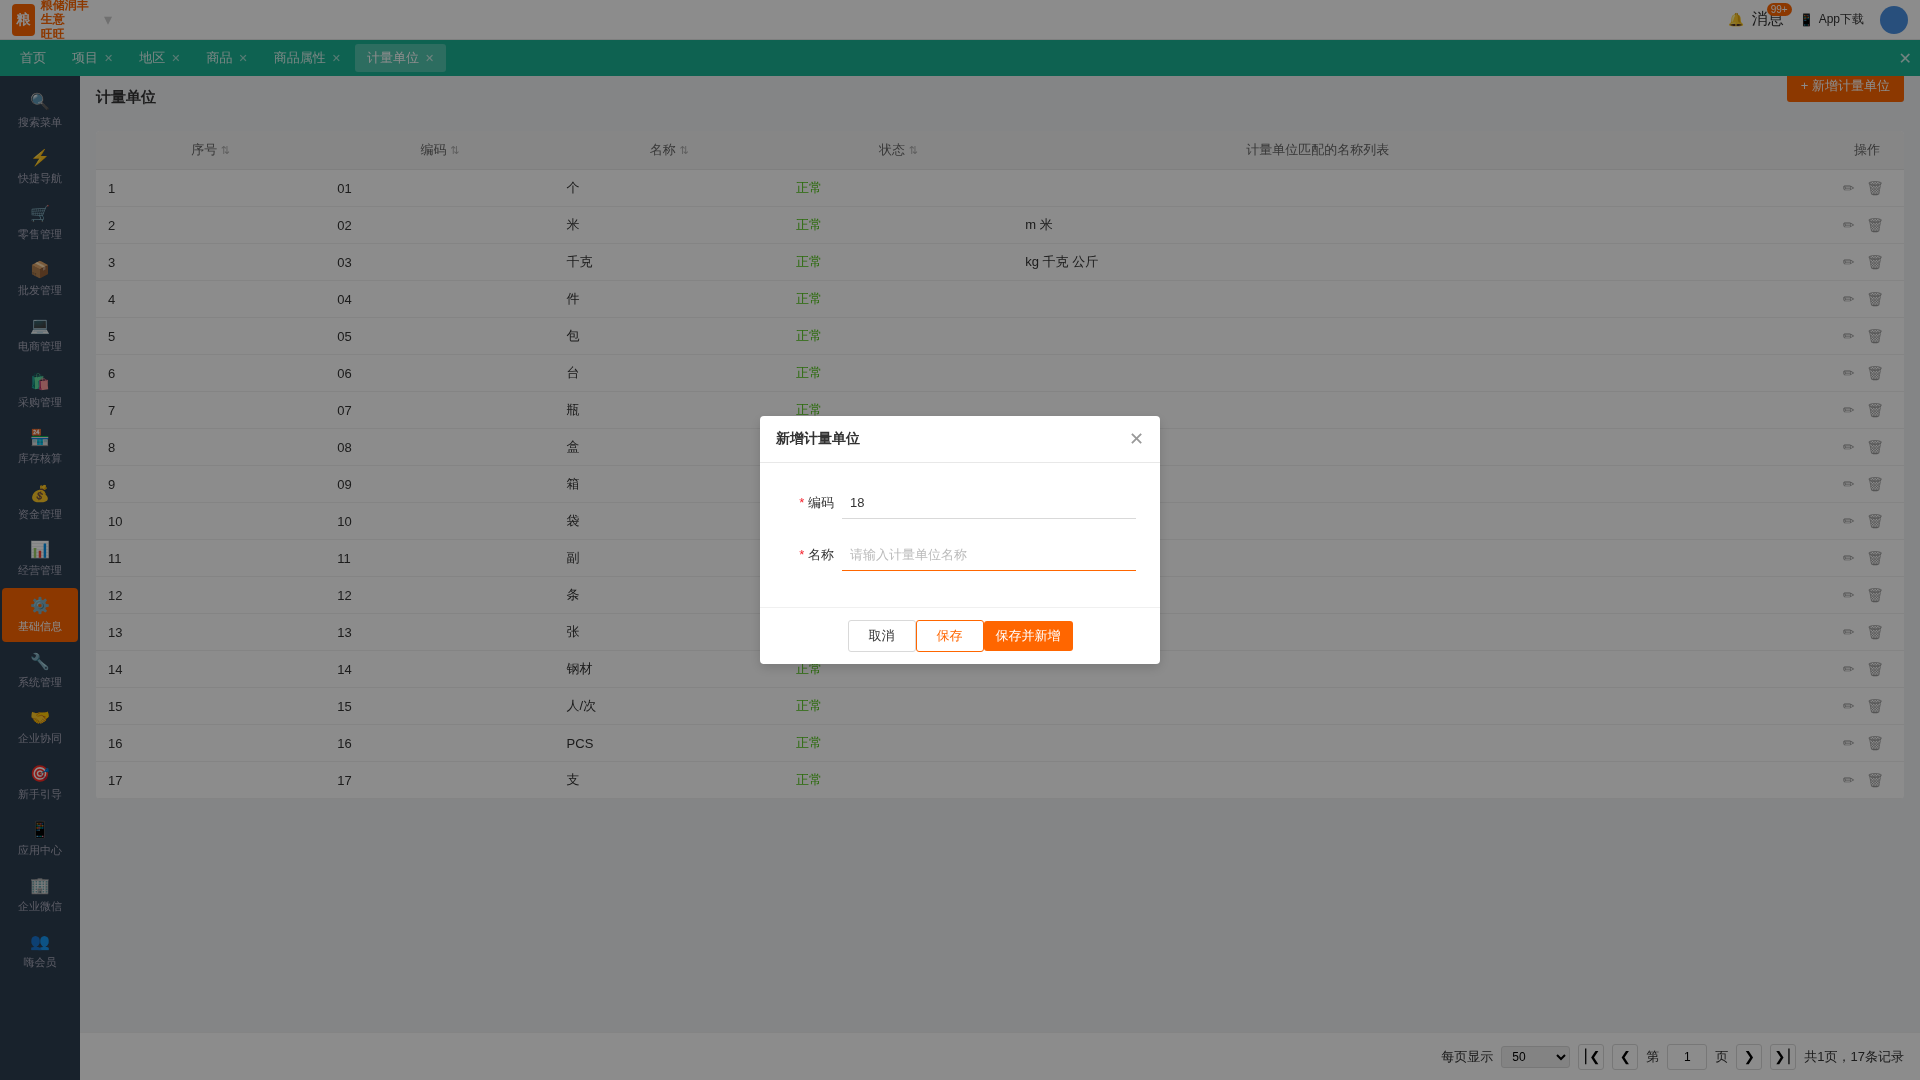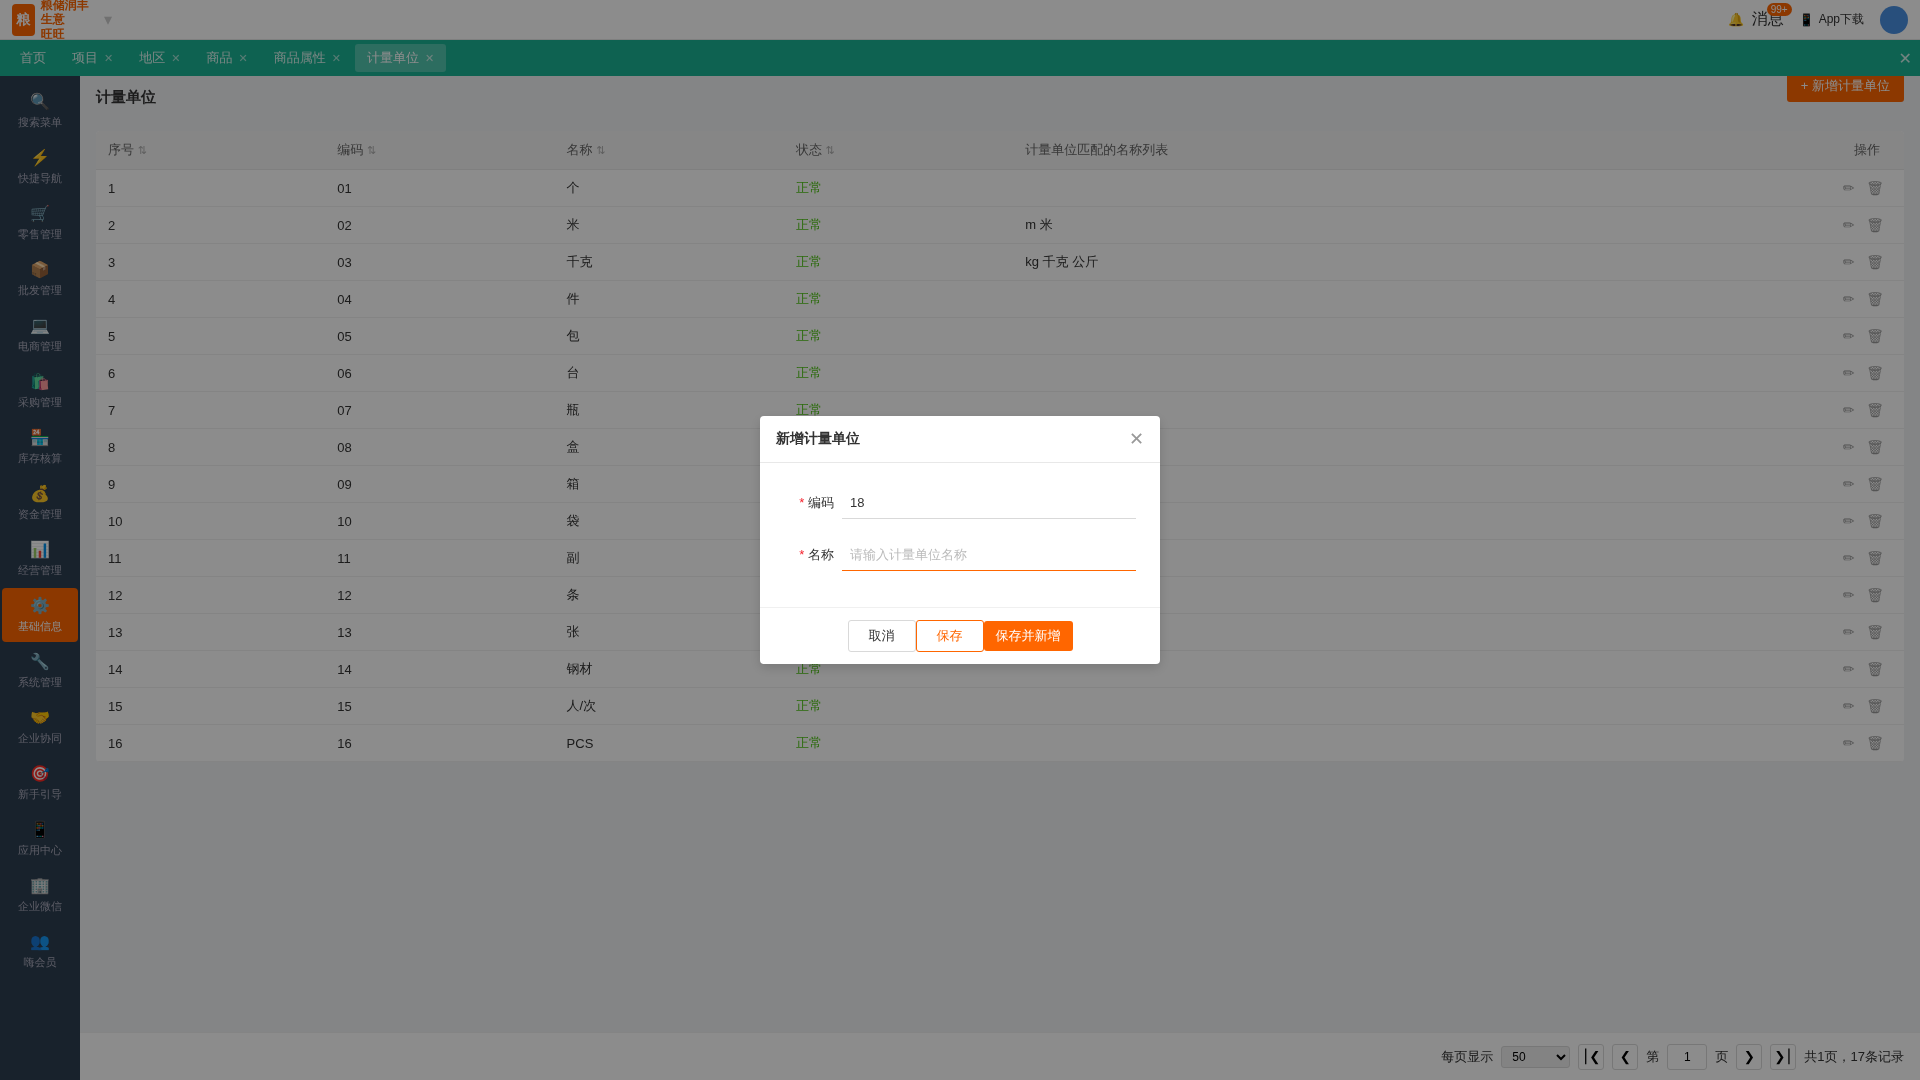--- a/index.html
+++ b/index.html
@@ -38,21 +38,21 @@
 
     
     .page-content { flex: 1; padding: 12px 16px; overflow: auto; }
     .page-title { font-size: 15px; font-weight: bold; color: #333; margin-bottom: 12px; }
     .add-btn { float: right; margin-top: -36px; background: #f60; color: #fff; border: none; padding: 7px 14px; border-radius: 3px; cursor: pointer; font-size: 13px; }
 
     
     .table-wrap { background: #fff; border-radius: 4px; overflow: hidden; }
     table { width: 100%; border-collapse: collapse; font-size: 13px; }
     thead tr { background: #f5f5f5; }
-    thead th { padding: 10px 12px; text-align: left; color: #666; font-weight: normal; border-bottom: 1px solid #e8e8e8; white-space: nowrap; }
+    thead th { padding: 10px 12px; text-align: center; color: #666; font-weight: normal; border-bottom: 1px solid #e8e8e8; white-space: nowrap; }
     tbody tr { border-bottom: 1px solid #f0f0f0; }
     tbody td { padding: 8px 12px; color: #333; }
     .status-normal { color: #52c41a; }
     .action-btn { background: none; border: none; cursor: pointer; color: #999; font-size: 14px; padding: 2px 4px; }
 
     
     .pagination { height: 48px; background: #fff; display: flex; align-items: center; justify-content: flex-end; padding: 0 16px; gap: 8px; font-size: 13px; border-top: 1px solid #f0f0f0; }
     .page-size-select { border: 1px solid #d9d9d9; border-radius: 3px; padding: 2px 20px 2px 6px; font-size: 12px; cursor: pointer; }
     .page-nav-btn { width: 26px; height: 26px; border: 1px solid #d9d9d9; background: #fff; cursor: pointer; border-radius: 3px; display: flex; align-items: center; justify-content: center; }
     .page-input { width: 40px; height: 26px; border: 1px solid #d9d9d9; border-radius: 3px; text-align: center; font-size: 12px; }
@@ -386,20 +386,31 @@
       <td>16</td>
       <td>16</td>
       <td>PCS</td>
       <td class="status-normal">正常</td>
       <td></td>
       <td style="text-align:right;padding-right:16px;">
         <button class="action-btn">✏</button>
         <button class="action-btn">🗑</button>
       </td>
     </tr>
+              <tr>
+      <td>17</td>
+      <td>17</td>
+      <td>支</td>
+      <td class="status-normal">正常</td>
+      <td></td>
+      <td style="text-align:right;padding-right:16px;">
+        <button class="action-btn">✏</button>
+        <button class="action-btn">🗑</button>
+      </td>
+    </tr>
             </tbody>
         </table>
       </div>
     </div>
 
     <div class="pagination">
       <span>每页显示</span>
       <select class="page-size-select">
         <option>50</option>
         <option>10</option>

